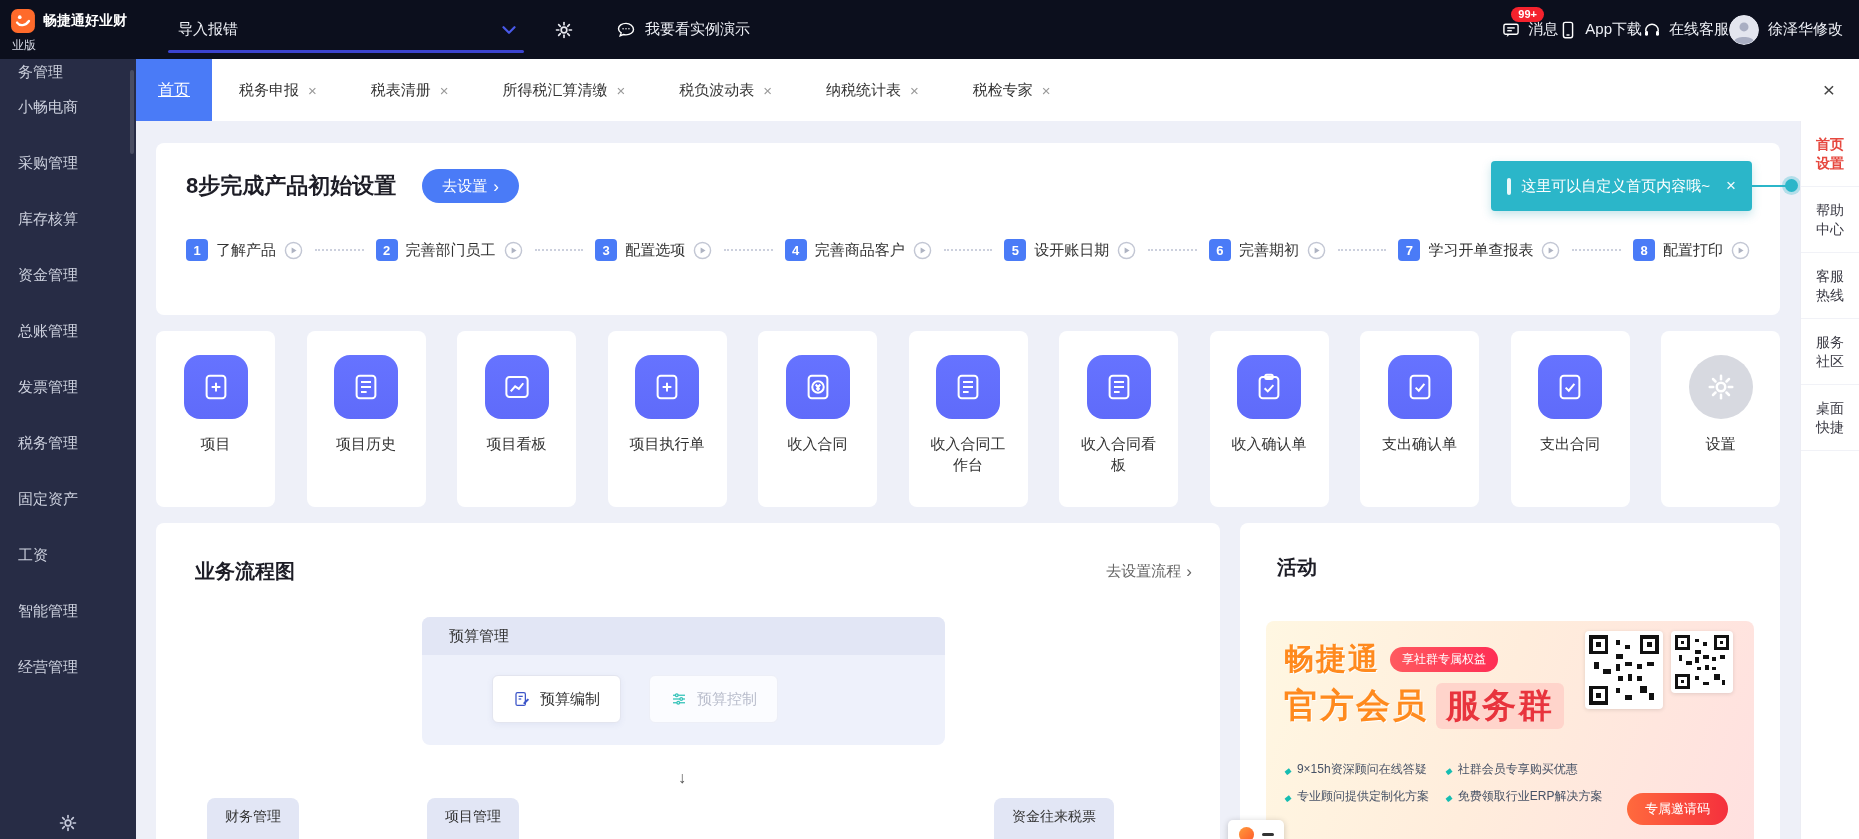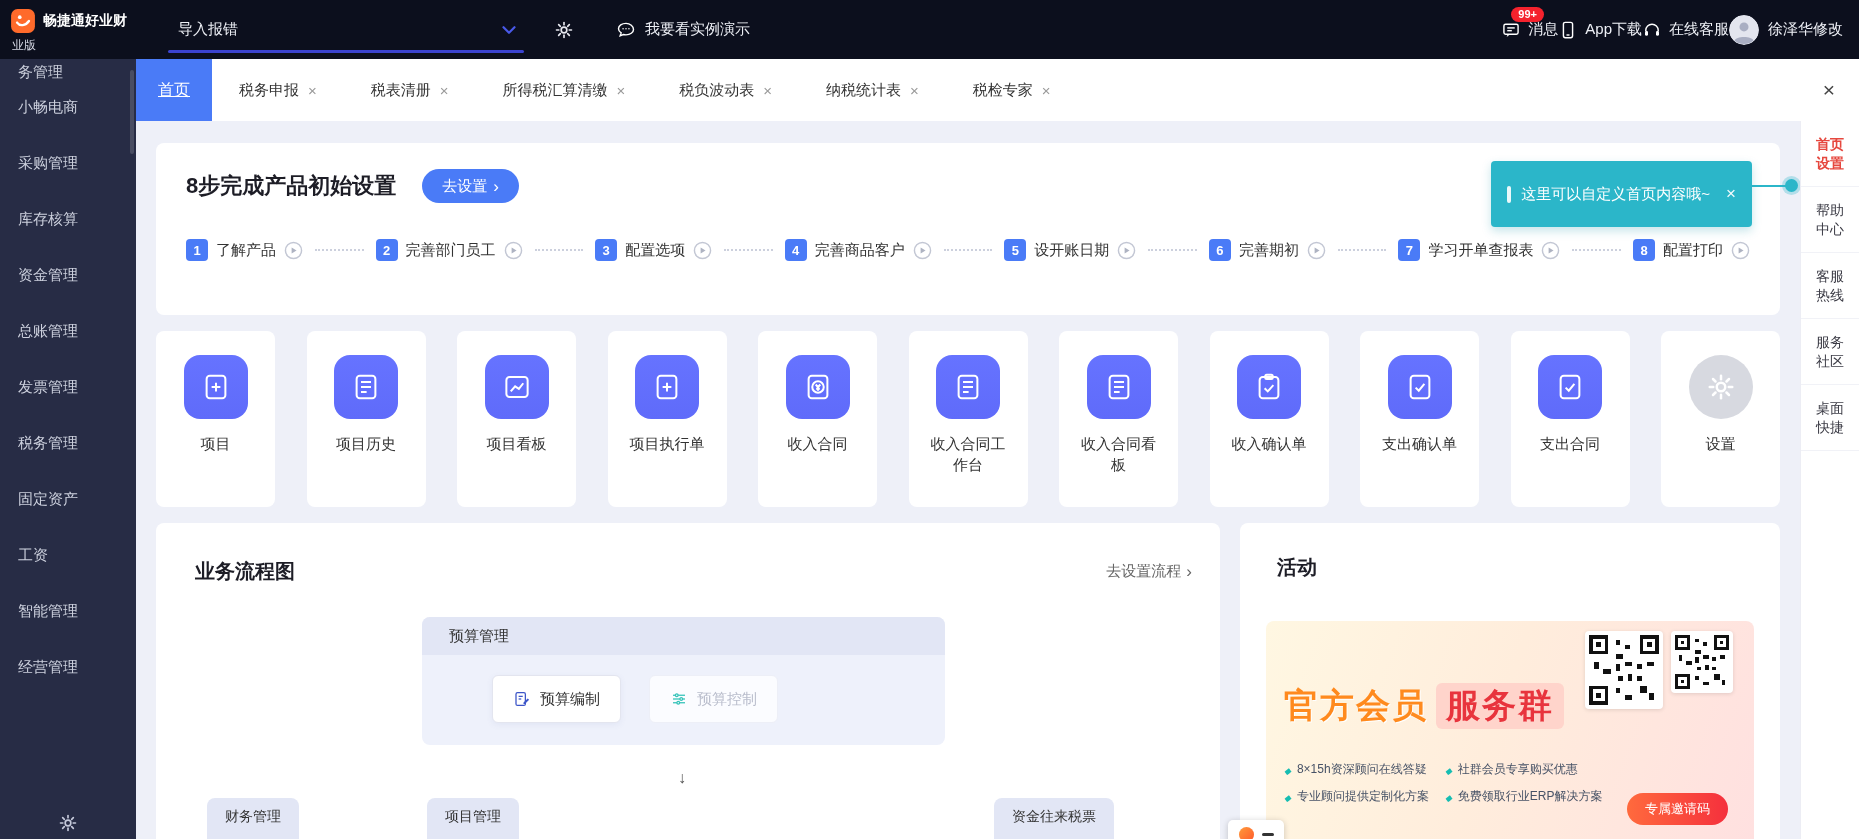--- a/index.html
+++ b/index.html
@@ -114,21 +114,21 @@
   .step { display:flex; align-items:center; gap:8px; white-space:nowrap; cursor:pointer; }
   .step-num {
     width:22px; height:22px; border-radius:4px; background: var(--accent, #4a7bf7);
     color:#fff; font-size:13px; font-weight:bold; display:flex; align-items:center; justify-content:center;
   }
   .step-label { font-size:15px; color:#333; }
   .conn { flex:1; height:0; border-top:2px dotted #ccd0dd; margin:0 12px; }
 
   
   .tooltip {
-    position:absolute; top:40px; right:48px; height:66px; z-index:30;
+    position:absolute; top:40px; right:48px; height:50px; z-index:30;
     background: var(--teal, #2bb6c9); color:#fff; border-radius:4px;
     display:flex; align-items:center; padding:0 16px; font-size:15px;
     box-shadow:0 4px 10px rgba(30,150,170,.25);
   }
   .tip-bar { width:4px; height:17px; background:#fff; opacity:.9; border-radius:2px; margin-right:10px; }
   .tip-x { margin-left:16px; font-size:17px; cursor:pointer; opacity:.95; }
   .tip-line { position:absolute; top:64px; right:14px; width:36px; height:2px; background:var(--teal, #2bb6c9); z-index:29; }
   .tip-dot {
     position:absolute; top:58px; right:2px; width:13px; height:13px; border-radius:50%;
     background:var(--teal, #2bb6c9); box-shadow:0 0 0 3px rgba(43,182,201,.3); z-index:29;
@@ -674,28 +674,32 @@
       </div>
       <i class="flow-arrow"></i>
       <div class="flow-tab t0">财务管理</div>
       <div class="flow-tab t1">项目管理</div>
       <div class="flow-tab t2">资金往来税票</div>
     </section>
 
     <section class="activity-card">
       <h2 class="card-title">活动</h2>
       <div class="banner">
+        <div class="brand-row">
+          <span class="brand">畅捷通</span>
+          <span class="badge-pill">享社群专属权益</span>
+        </div>
         <div class="member-row">
           <span class="member">官方会员</span>
           <span class="group">服务群</span>
         </div>
         <div class="bullets">
           <span class="bullet">
               <i class="bullet-dot"></i>
-              <span>8×15h资深顾问在线答疑</span>
+              <span>9×15h资深顾问在线答疑</span>
             </span>
           <span class="bullet">
               <i class="bullet-dot"></i>
               <span>社群会员专享购买优惠</span>
             </span>
           <span class="bullet">
               <i class="bullet-dot"></i>
               <span>专业顾问提供定制化方案</span>
             </span>
           <span class="bullet">

